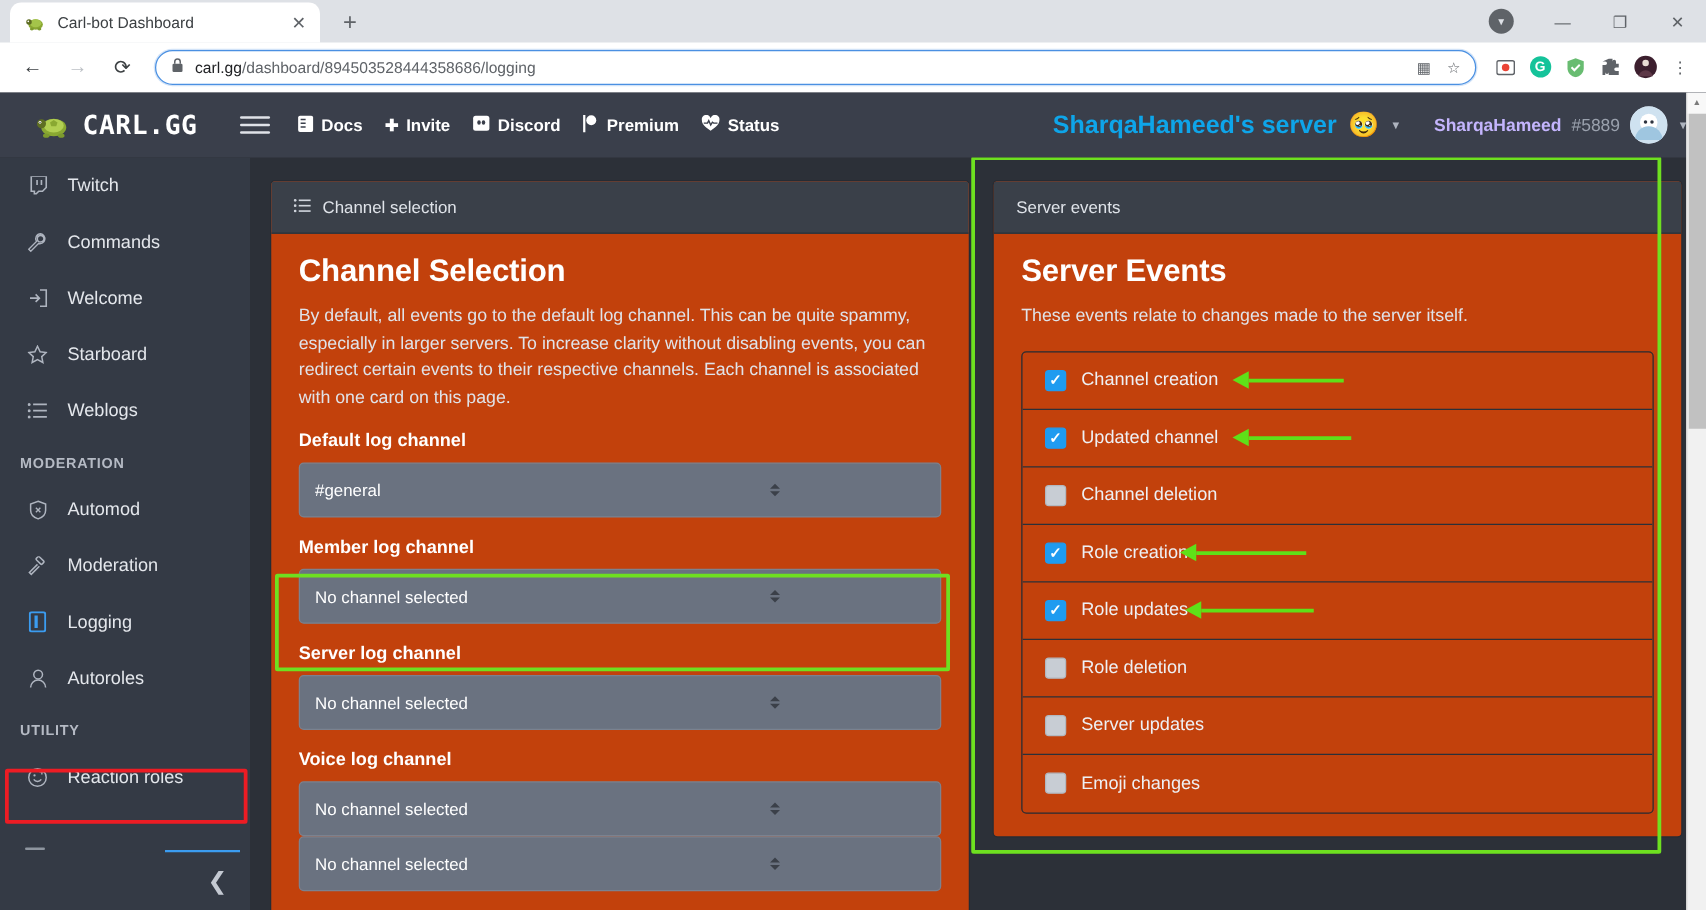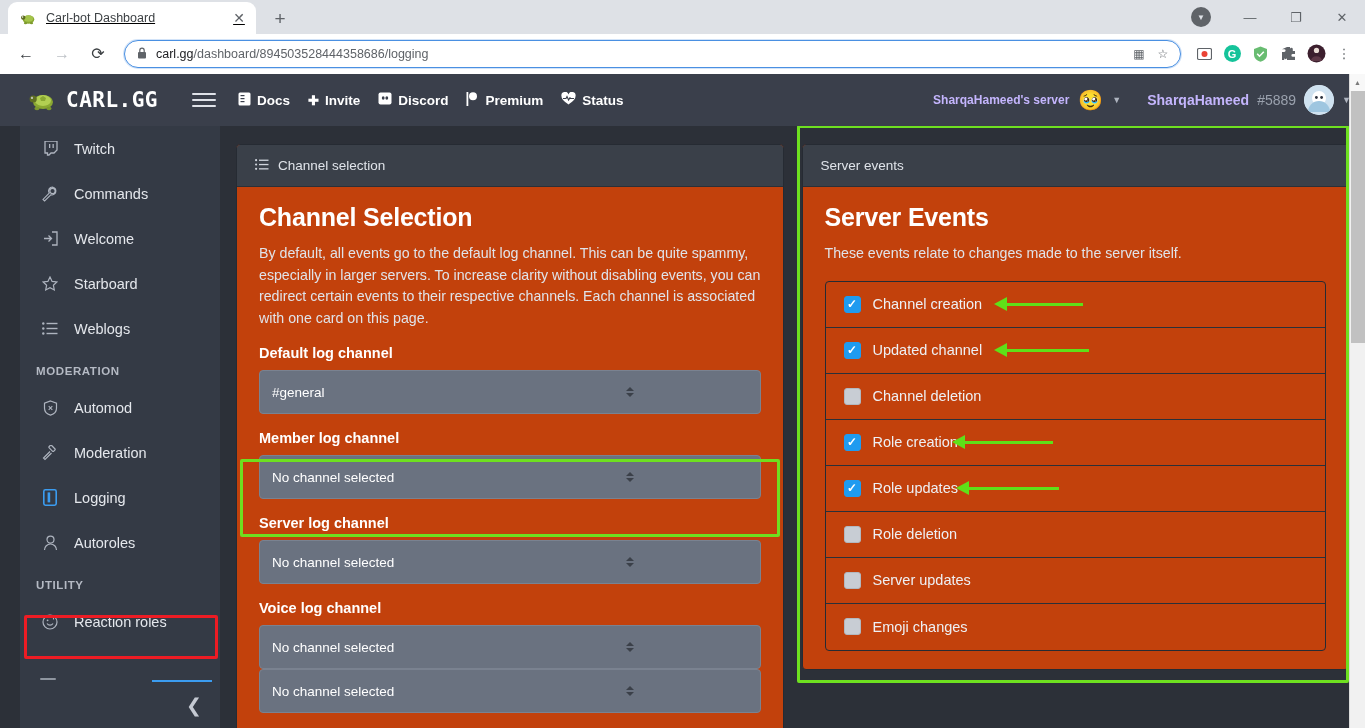--- a/index.html
+++ b/index.html
@@ -13,21 +13,20 @@
   
   .browser-tabstrip {
     height: 34px; background: #dee1e6;
     display: flex; align-items: flex-end; position: relative;
   }
   .tab {
     margin-left: 8px; width: 248px; height: 32px;
     background: #ffffff; border-radius: 9px 9px 0 0;
     display: flex; align-items: center; padding: 0 8px 0 12px;
     position: relative;
-    text-decoration: underline;
   }
   .tab-favicon {
     width: 17px; height: 17px; flex: 0 0 17px; margin-right: 9px;
     position: relative;
   }
   .tab-title {
     flex: 1; font-size: 12.5px; color: #3c4043;
     white-space: nowrap; overflow: hidden; text-overflow: ellipsis;
   }
   .tab-close {
@@ -116,33 +115,33 @@
   }
   .hamburger span { height: 2px; background: #dfe2e8; border-radius: 1px; }
   .navlink {
     display: flex; align-items: center; gap: 6px;
     color: #ffffff; font-size: 13.5px; font-weight: bold;
     margin-right: 18px; white-space: nowrap;
   }
   .navlink .gi { font-size: 13px; }
   .nav-spacer { flex: 1; }
   .server-sel { display: flex; align-items: center; gap: 9px; margin-right: 26px; }
-  .server-name { color: #c4b5fd; font-size: 12px; font-weight: bold; }
+  .server-name { color: #0ea5e9; font-size: 20px; font-weight: bold; }
   .server-emoji { font-size: 20px; line-height: 1; }
   .caret { color: #aeb4bf; font-size: 9px; }
   .user-sel { display: flex; align-items: center; gap: 8px; }
   .user-name { color: #c4b5fd; font-size: 14px; font-weight: bold; }
   .user-tag { color: #9aa1ad; font-size: 14px; }
   .avatar {
     width: 30px; height: 30px; border-radius: 50%;
     background: #d9e6f2; display: flex; align-items: center;
     justify-content: center; font-size: 16px; overflow: hidden;
   }
 
-  .body-row { display: flex; height: 602px; margin-left: 20px; }
+  .body-row { display: flex; height: 602px; }
 
   
   .sidebar {
     width: 200px; flex: 0 0 200px; background: #343a45;
     position: relative; overflow: hidden;
   }
   .side-item {
     display: flex; align-items: center; gap: 14px;
     height: 45px; padding: 0 0 0 20px;
     color: #e4e7ec; font-size: 14.5px;

